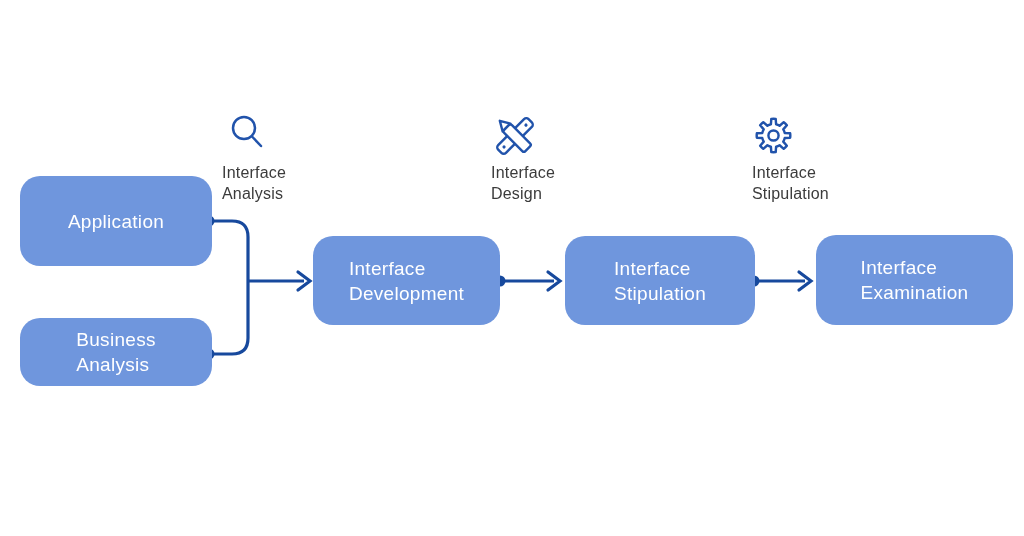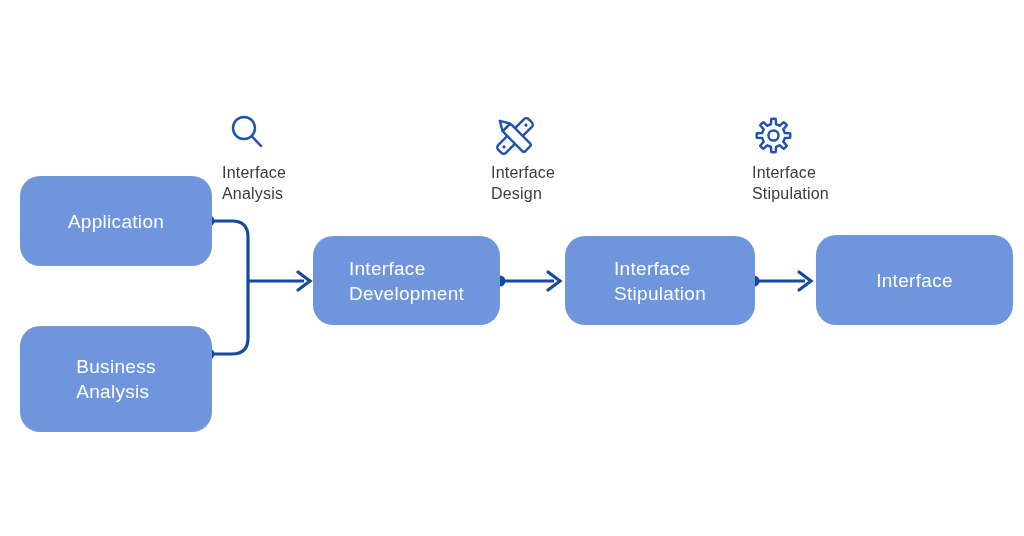--- a/index.html
+++ b/index.html
@@ -61,21 +61,21 @@
     <circle class="dot" cx="500" cy="281" r="5.5"></circle>
     <circle class="dot" cx="754" cy="281" r="5.5"></circle>
   </svg>
 
   <div class="node" style="left:20px; top:176px; width:192px; height:90px">
     <div class="node-label">
       <div>Application</div>
     </div>
   </div>
 
-  <div class="node" style="left:20px; top:326px; width:192px; height:106px">
+  <div class="node" style="left:20px; top:318px; width:192px; height:68px">
     <div class="node-label">
       <div>Business</div>
       <div>Analysis</div>
     </div>
   </div>
 
   <div class="node" style="left:313px; top:236px; width:187px; height:89px">
     <div class="node-label">
       <div>Interface</div>
       <div>Development</div>
@@ -85,20 +85,21 @@
   <div class="node" style="left:565px; top:236px; width:190px; height:89px">
     <div class="node-label">
       <div>Interface</div>
       <div>Stipulation</div>
     </div>
   </div>
 
   <div class="node" style="left:816px; top:235px; width:197px; height:90px">
     <div class="node-label">
       <div>Interface</div>
+      <div>Examination</div>
     </div>
   </div>
 
   <div class="phase" style="left:222px; top:114px">
     <div class="phase-icon">
       <svg class="ic-offset" width="38" height="42" viewBox="0 0 38 42">
         <circle class="ic" cx="15" cy="14" r="11"></circle>
         <line class="ic" x1="23" y1="22.5" x2="32" y2="32"></line>
       </svg>
     </div>

